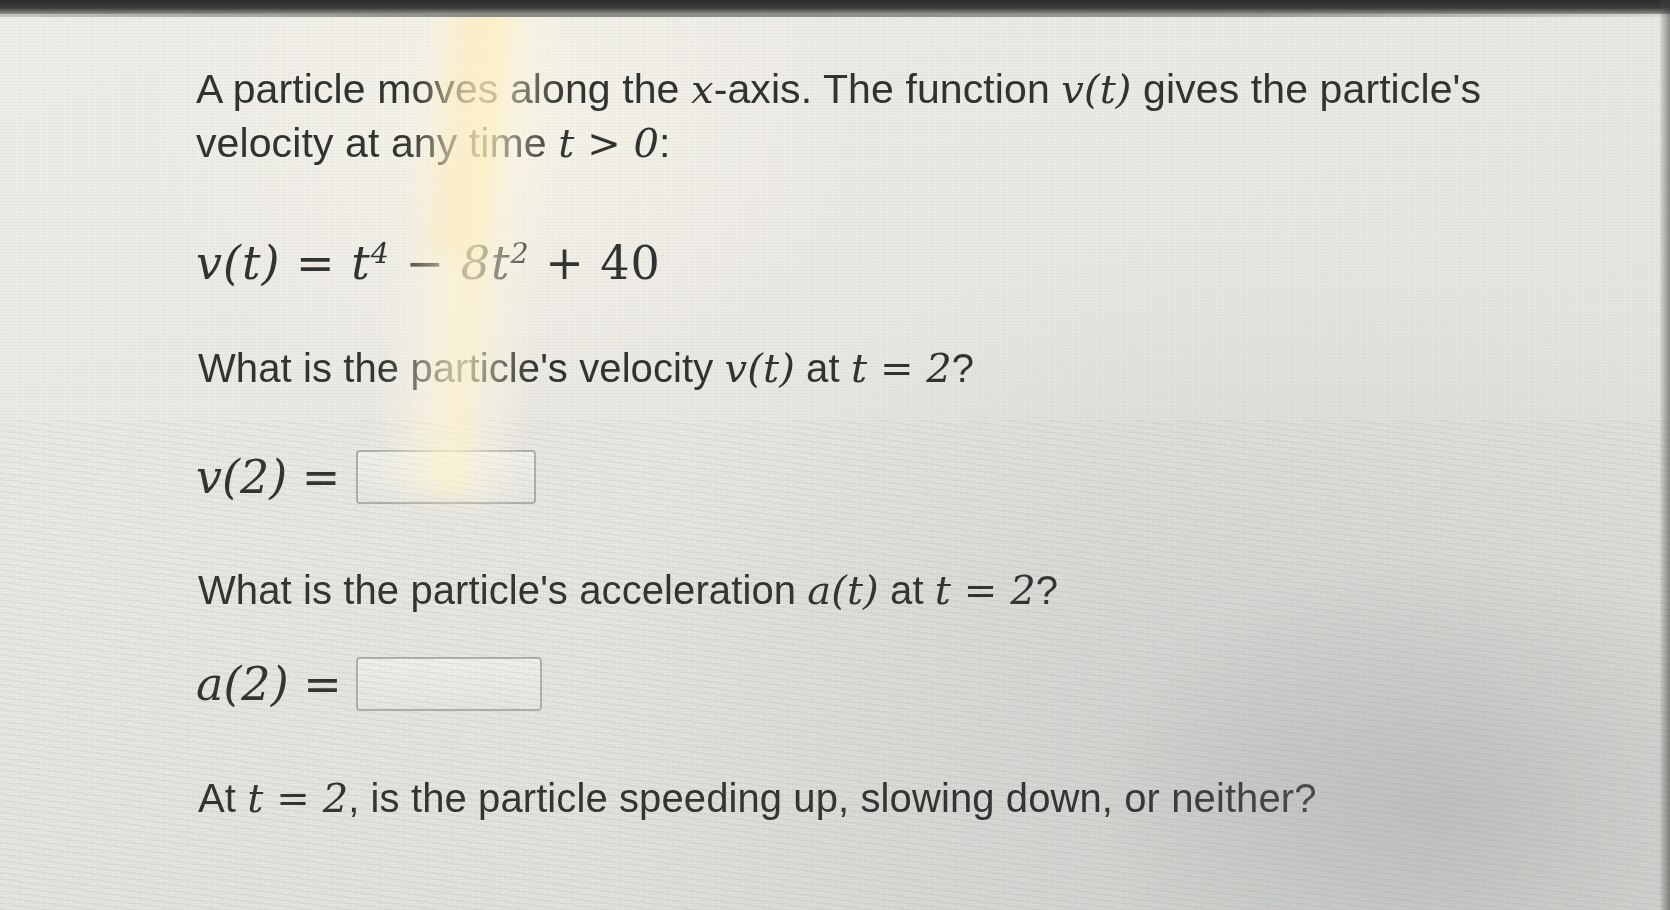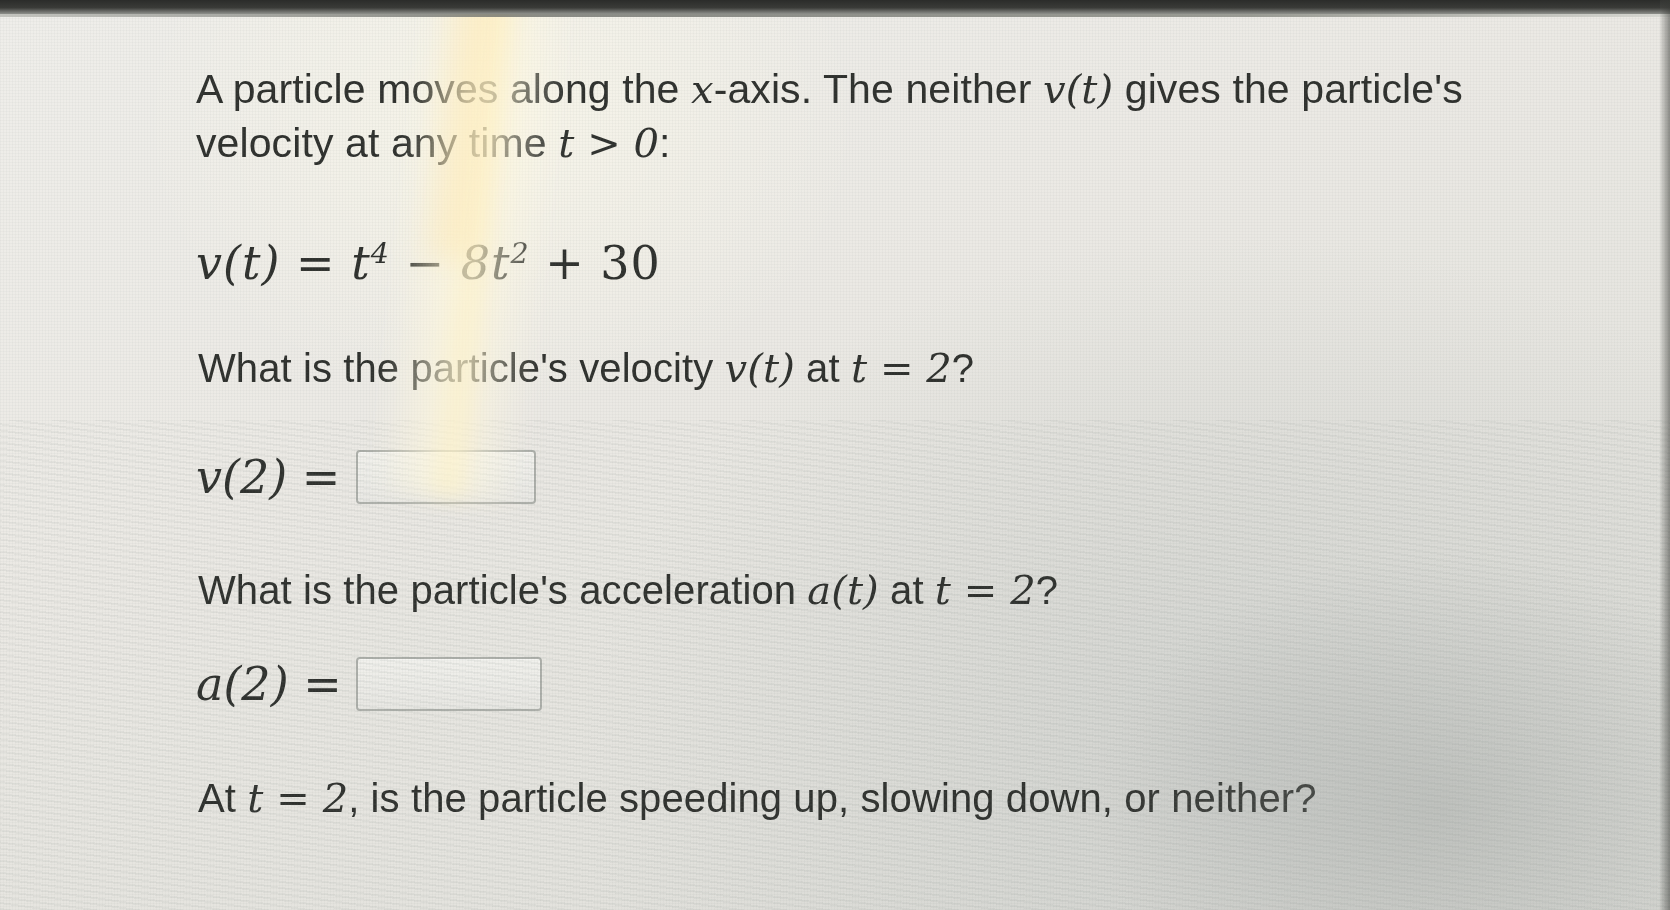--- a/index.html
+++ b/index.html
@@ -213,31 +213,31 @@
   }
 </style>
 </head>
 <body>
 
 <div id="screen">
 
   <div id="content">
 
     <div class="para" id="intro">
-      <span>A particle moves along the </span><span class="math">x</span><span>-axis. The neither </span><span class="math">v(t)</span><span> gives the particle's velocity at any time </span><span class="math">t &gt; 0</span><span>:</span>
+      <span>A particle moves along the </span><span class="math">x</span><span>-axis. The function </span><span class="math">v(t)</span><span> gives the particle's velocity at any time </span><span class="math">t &gt; 0</span><span>:</span>
     </div>
 
     <div class="para math big" id="formula">
       <span>v(t)</span>
       <span class="mathup">=</span>
       <span>t</span><sup class="exp">4</sup>
       <span class="mathup">−</span>
       <span>8t</span><sup class="exp">2</sup>
       <span class="mathup">+</span>
-      <span class="mathup">30</span>
+      <span class="mathup">40</span>
     </div>
 
     <div class="para" id="q1">
       <span>What is the particle's velocity </span><span class="math">v(t)</span><span> at </span><span class="math">t = 2</span><span>?</span>
     </div>
 
     <div id="ans1-row">
       <span class="label-math">v(2) =</span>
       <input class="answer-box" type="text" value="" style="">
     </div>

